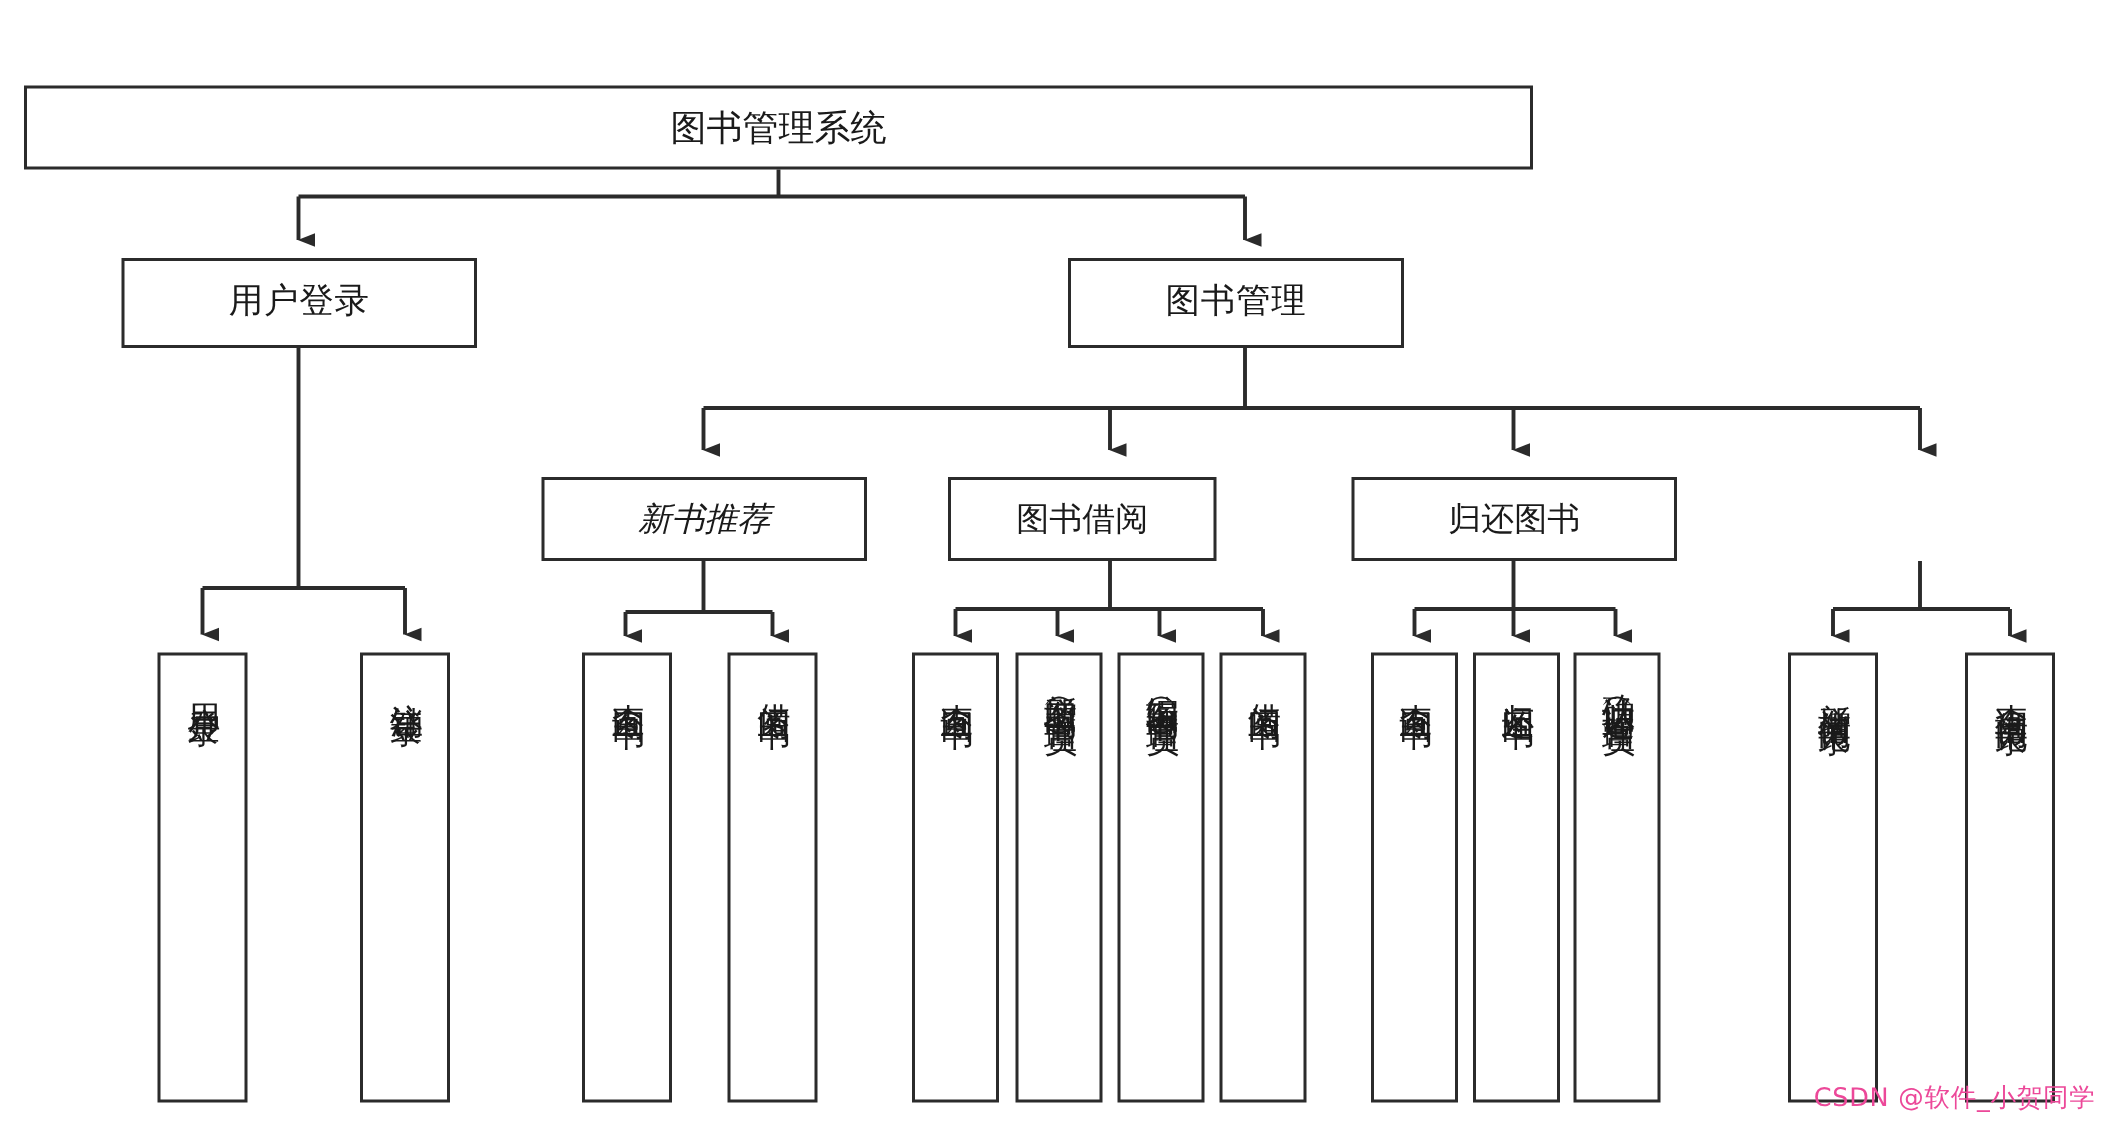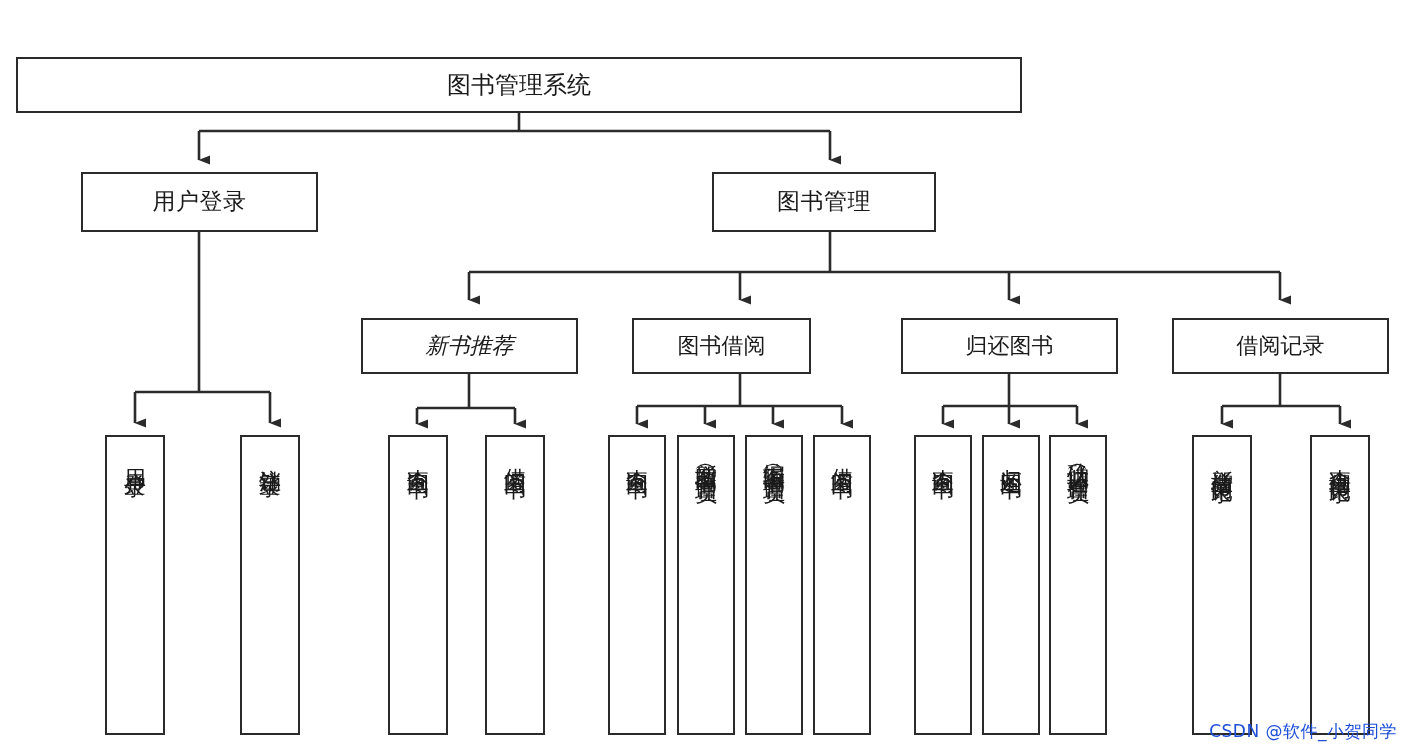--- a/index.html
+++ b/index.html
@@ -59,21 +59,21 @@
     letter-spacing: 3px;
     line-height: 1;
     white-space: nowrap;
     text-align: start;
   }
   .watermark {
     position: absolute;
     right: 8px;
     bottom: 4px;
     font-size: 17px;
-    color: #1d4ed8;
+    color: #ec4899;
     letter-spacing: 0.5px;
     white-space: nowrap;
   }
 </style>
 </head>
 <body>
 
 <div id="canvas">
 
   <svg id="wires" viewBox="0 0 1405 747" xmlns="http://www.w3.org/2000/svg">
@@ -127,21 +127,20 @@
   </svg>
 
   <div class="node root" style="left:16px; top:13px; width:1006px; height:56px;">图书管理系统</div>
 
   <div class="node h" style="left:81px; top:172px; width:237px; height:60px;">用户登录</div>
   <div class="node h" style="left:712px; top:172px; width:224px; height:60px;">图书管理</div>
 
   <div class="node lvl3" style="left:361px; top:318px; width:217px; height:56px;font-style:italic;">新书推荐</div>
   <div class="node lvl3" style="left:632px; top:318px; width:179px; height:56px;">图书借阅</div>
   <div class="node lvl3" style="left:901px; top:318px; width:217px; height:56px;">归还图书</div>
-  <div class="node lvl3" style="left:1172px; top:318px; width:217px; height:56px;">借阅记录</div>
 
   <div class="node leaf" style="left:105px; top:435px; width:60px; height:300px;">
     <span class="vtext">用户登录</span>
   </div>
   <div class="node leaf" style="left:240px; top:435px; width:60px; height:300px;">
     <span class="vtext">注销登录</span>
   </div>
 
   <div class="node leaf" style="left:388px; top:435px; width:60px; height:300px;">
     <span class="vtext">查询图书</span>

